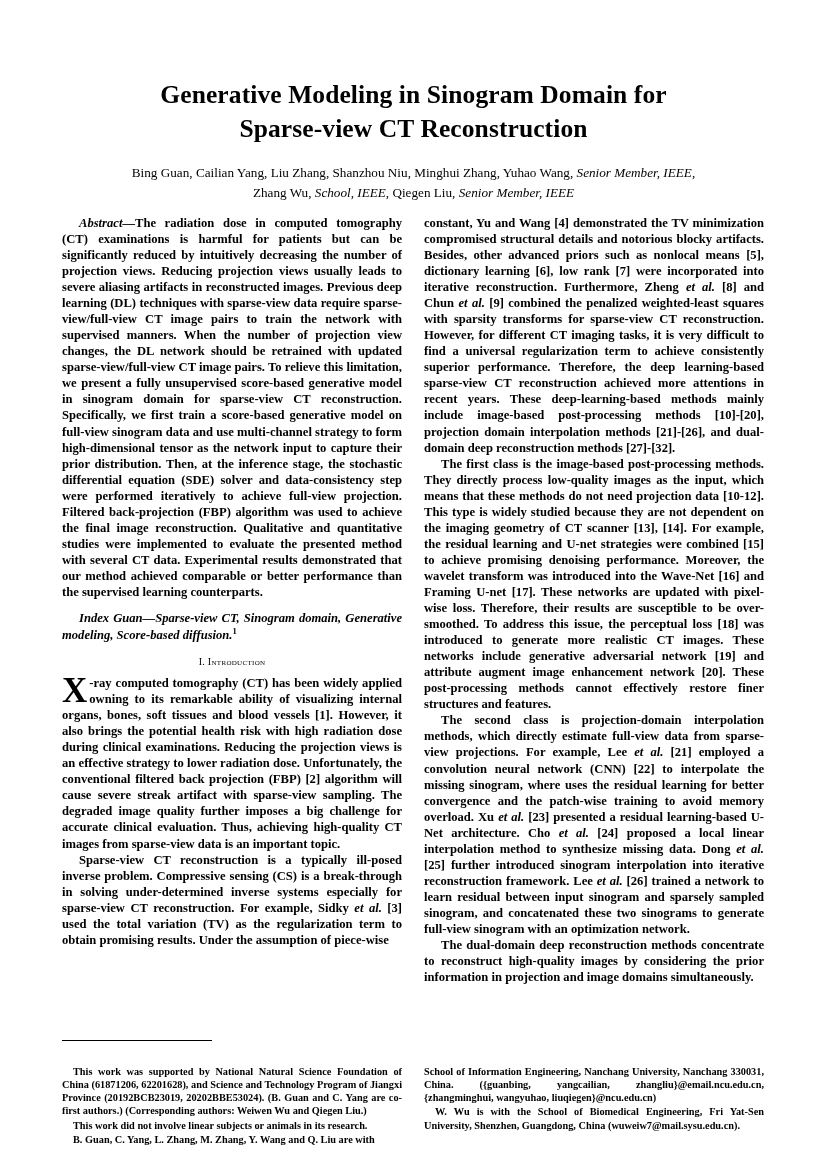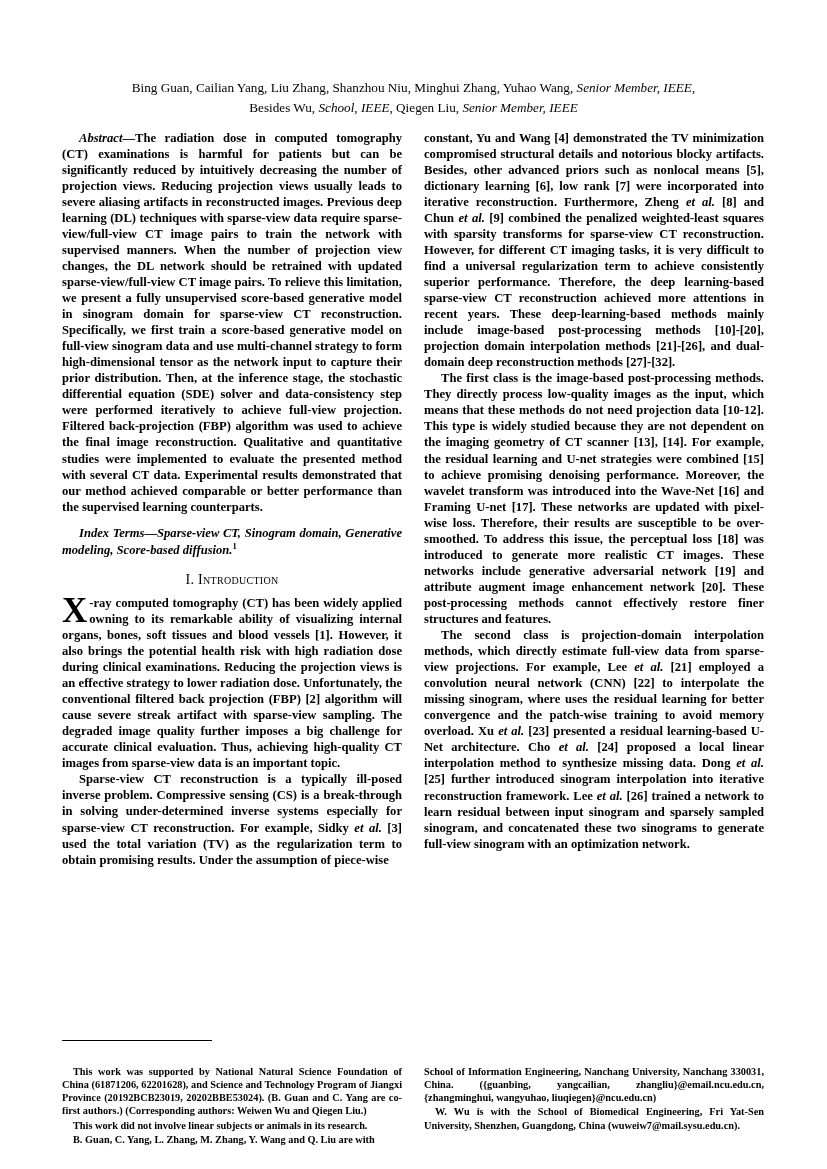--- a/index.html
+++ b/index.html
@@ -68,21 +68,21 @@
     margin-top: 10px;
     text-align: justify;
   }
   .indexterms .lead { font-style: italic; }
   .indexterms .it { font-style: italic; }
   .sup { font-size: 8.5px; vertical-align: super; }
 
   .section-head {
     text-align: center;
     margin: 13px 0 6px 0;
-    font-size: 14px;
+    font-size: 10px;
     font-variant: small-caps;
     letter-spacing: 0.3px;
   }
   .dropcap-para {
     text-indent: 0;
   }
   .dropcap {
     float: left;
     font-size: 35px;
     line-height: 0.82;
@@ -114,50 +114,55 @@
     bottom: 128px;
     width: 150px;
     border-top: 0.8px solid #000;
   }
 </style>
 </head>
 <body>
 
 <div class="page">
 
+  <div class="title">
+    <div>Generative Modeling in Sinogram Domain for</div>
+    <div>Sparse-view CT Reconstruction</div>
+  </div>
 
   <div class="authors">
     <div><span>Bing Guan, Cailian Yang, Liu Zhang, Shanzhou Niu, Minghui Zhang, Yuhao Wang, </span><span class="it">Senior Member, IEEE</span><span>,</span></div>
-    <div><span>Besides Wu, </span><span class="it">School, IEEE</span><span>, Qiegen Liu, </span><span class="it">Senior Member, IEEE</span></div>
+    <div><span>Zhang Wu, </span><span class="it">School, IEEE</span><span>, Qiegen Liu, </span><span class="it">Senior Member, IEEE</span></div>
   </div>
 
   <div class="columns">
 
     <div class="col">
 
       <div class="abstract"><span class="lead">Abstract—</span><span>The radiation dose in computed tomography (CT) examinations is harmful for patients but can be significantly reduced by intuitively decreasing the number of projection views. Reducing projection views usually leads to severe aliasing artifacts in reconstructed images. Previous deep learning (DL) techniques with sparse-view data require sparse-view/full-view CT image pairs to train the network with supervised manners. When the number of projection view changes, the DL network should be retrained with updated sparse-view/full-view CT image pairs. To relieve this limitation, we present a fully unsupervised score-based generative model in sinogram domain for sparse-view CT reconstruction. Specifically, we first train a score-based generative model on full-view sinogram data and use multi-channel strategy to form high-dimensional tensor as the network input to capture their prior distribution. Then, at the inference stage, the stochastic differential equation (SDE) solver and data-consistency step were performed iteratively to achieve full-view projection. Filtered back-projection (FBP) algorithm was used to achieve the final image reconstruction. Qualitative and quantitative studies were implemented to evaluate the presented method with several CT data. Experimental results demonstrated that our method achieved comparable or better performance than the supervised learning counterparts.</span></div>
 
-      <div class="indexterms"><span class="lead">Index Terms—</span><span class="it">Sparse-view CT, Sinogram domain, Generative modeling, Score-based diffusion.</span><span class="sup">1</span></div>
+      <div class="indexterms"><span class="lead">Index Guan—</span><span class="it">Sparse-view CT, Sinogram domain, Generative modeling, Score-based diffusion.</span><span class="sup">1</span></div>
 
       <div class="section-head">I.  Introduction</div>
 
       <p class="dropcap-para"><span class="dropcap">X</span><span>-ray computed tomography (CT) has been widely applied owning to its remarkable ability of visualizing internal organs, bones, soft tissues and blood vessels [1]. However, it also brings the potential health risk with high radiation dose during clinical examinations. Reducing the projection views is an effective strategy to lower radiation dose. Unfortunately, the conventional filtered back projection (FBP) [2] algorithm will cause severe streak artifact with sparse-view sampling. The degraded image quality  further imposes a big challenge for accurate clinical evaluation. Thus, achieving high-quality CT images from sparse-view data is an important topic.</span></p>
 
       <p><span>Sparse-view CT reconstruction is a typically ill-posed inverse problem. Compressive sensing (CS) is a break-through in solving under-determined inverse systems especially for sparse-view CT reconstruction. For example, Sidky </span><span class="it">et al.</span><span> [3] used the total variation (TV) as the regularization term to obtain promising results. Under the assumption of piece-wise</span></p>
 
     </div>
 
     <div class="col">
 
       <p class="noindent"><span>constant, Yu and Wang [4] demonstrated the TV minimization compromised structural details and notorious blocky artifacts. Besides, other advanced priors such as nonlocal means [5], dictionary learning [6], low rank [7] were incorporated into iterative reconstruction. Furthermore, Zheng </span><span class="it">et al.</span><span> [8] and Chun </span><span class="it">et al.</span><span> [9] combined the penalized weighted-least squares with sparsity transforms for sparse-view CT reconstruction. However, for different CT imaging tasks, it is very difficult to find a universal regularization term to achieve consistently superior performance. Therefore, the deep learning-based sparse-view CT reconstruction achieved more attentions in recent years. These deep-learning-based methods mainly include image-based post-processing methods [10]-[20], projection domain interpolation methods [21]-[26], and dual-domain deep reconstruction methods [27]-[32].</span></p>
 
       <p>The first class is the image-based post-processing methods. They directly process low-quality images as the input, which means that these methods do not need projection data [10-12]. This type is widely studied because they are not dependent on the imaging geometry of CT scanner [13], [14]. For example, the residual learning and U-net strategies were combined [15] to achieve promising denoising performance. Moreover, the wavelet transform was introduced into the Wave-Net [16] and Framing U-net [17]. These networks are updated with pixel-wise loss. Therefore, their results are susceptible to be over-smoothed. To address this issue, the perceptual loss [18] was introduced to generate more realistic CT images. These networks include generative adversarial network [19] and attribute augment image enhancement network [20]. These post-processing methods cannot effectively restore finer structures and features.</p>
 
       <p><span>The second class is projection-domain interpolation methods, which directly estimate full-view data from sparse-view projections. For example, Lee </span><span class="it">et al.</span><span> [21] employed a convolution neural network (CNN) [22] to interpolate the missing sinogram, where uses the residual learning for better convergence and the patch-wise training to avoid memory overload. Xu </span><span class="it">et al.</span><span> [23] presented a residual learning-based U-Net architecture. Cho </span><span class="it">et al.</span><span> [24] proposed a local linear interpolation method to synthesize missing data. Dong </span><span class="it">et al.</span><span> [25] further introduced sinogram interpolation into iterative reconstruction framework. Lee </span><span class="it">et al.</span><span> [26] trained a network to learn residual between input sinogram and sparsely sampled sinogram, and concatenated these two sinograms to generate full-view sinogram with an optimization network.</span></p>
 
+      <p>The dual-domain deep reconstruction methods concentrate to reconstruct high-quality images by considering the prior information in projection and image domains simultaneously.</p>
 
     </div>
   </div>
 
   <div class="footrule"></div>
 
   <div class="footcols">
     <div class="footcol">
       <p>This work was supported by National Natural Science Foundation of China (61871206, 62201628), and Science and Technology Program of Jiangxi Province (20192BCB23019, 20202BBE53024). (B. Guan and C. Yang are co-first authors.) (Corresponding authors: Weiwen Wu and Qiegen Liu.)</p>
       <p>This work did not involve linear subjects or animals in its research.</p>

